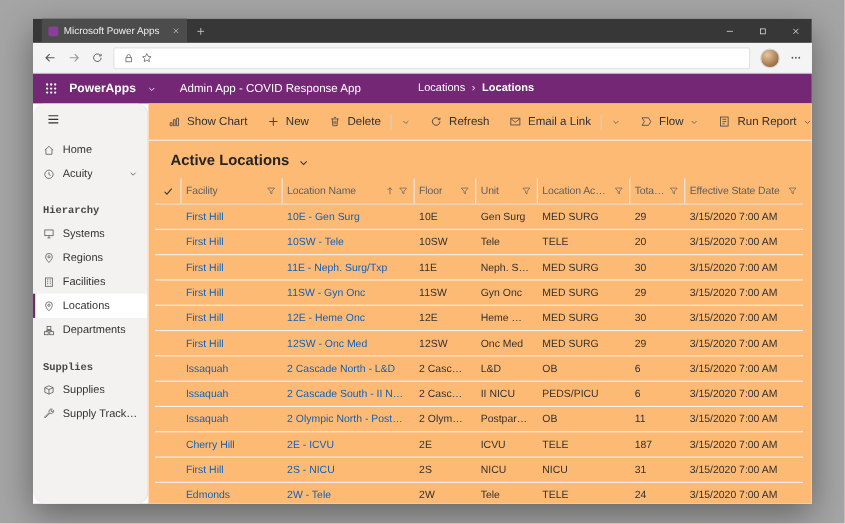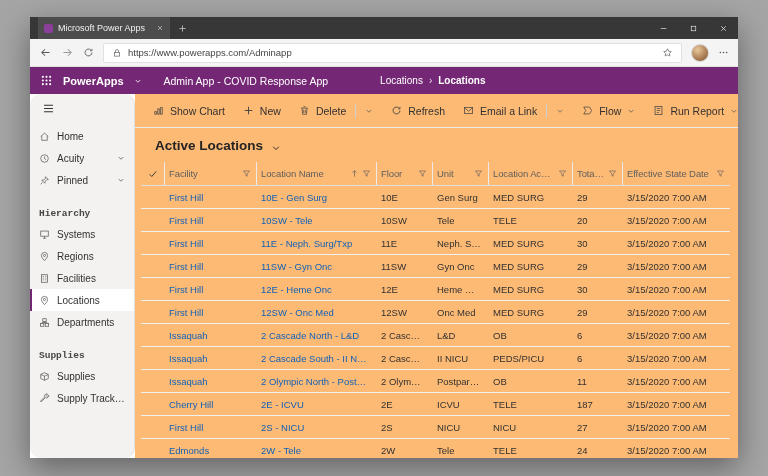--- a/index.html
+++ b/index.html
@@ -149,21 +149,20 @@
             <path d="M13 8a5 5 0 1 1-1.6-3.7M13 2.8v2.7h-2.7" fill="none" stroke="currentColor" stroke-width="1.3"></path>
           </svg>
         </span>
       <div class="urlfield">
         <span class="ic s10 lock">
             <svg viewBox="0 0 16 16">
               <rect x="4" y="7" width="8" height="6" fill="none" stroke="currentColor" stroke-width="1.2"></rect>
               <path d="M5.5 7V5a2.5 2.5 0 0 1 5 0v2" fill="none" stroke="currentColor" stroke-width="1.2"></path>
             </svg>
           </span>
-        <span class="url-text">https://www.powerapps.com/Adminapp</span>
         <span class="ic s11 star">
             <svg viewBox="0 0 16 16">
               <path d="M8 2.5l1.7 3.6 3.8.5-2.8 2.7.7 3.8L8 11.3l-3.4 1.8.7-3.8L2.5 6.6l3.8-.5z" fill="none" stroke="currentColor" stroke-width="1.1"></path>
             </svg>
           </span>
       </div>
       <span class="avatar"></span>
       <span class="ic s11 more">
           <svg viewBox="0 0 16 16" fill="currentColor">
             <circle cx="3.5" cy="8" r="1.2"></circle>
@@ -224,33 +223,20 @@
                   <path d="M8 5v3.2l2.2 1.3" fill="none" stroke="currentColor" stroke-width="1.1"></path>
                 </svg>
               </span>
               <span class="side-label">Acuity</span>
               <span class="ic s8 ml chev">
                 <svg viewBox="0 0 16 16">
                   <path d="M3.5 6l4.5 4.5L12.5 6" fill="none" stroke="currentColor" stroke-width="1.6"></path>
                 </svg>
               </span>
             </div>
-            <div class="side-item">
-              <span class="ic s11">
-                <svg viewBox="0 0 16 16">
-                  <path d="M9.5 2.5l4 4-2.3.5-2 2L8.5 12 4 7.5l3-.3 2-2zM5.2 10.8L2.5 13.5" fill="none" stroke="currentColor" stroke-width="1.1"></path>
-                </svg>
-              </span>
-              <span class="side-label">Pinned</span>
-              <span class="ic s8 ml chev">
-                <svg viewBox="0 0 16 16">
-                  <path d="M3.5 6l4.5 4.5L12.5 6" fill="none" stroke="currentColor" stroke-width="1.6"></path>
-                </svg>
-              </span>
-            </div>
           </nav>
         <div id="side-sections">
             <div class="side-sec">Hierarchy</div>
             <div class="side-item">
               <span class="ic s11">
                 <svg viewBox="0 0 16 16">
                   <rect x="2.5" y="3" width="11" height="7.5" fill="none" stroke="currentColor" stroke-width="1.1"></rect>
                   <path d="M6 13.5h4M8 10.5v3" fill="none" stroke="currentColor" stroke-width="1.1"></path>
                 </svg>
               </span>
@@ -578,21 +564,21 @@
               <div class="g-cell num">187</div>
               <div class="g-cell date">3/15/2020 7:00 AM</div>
             </div>
             <div class="g-row">
               <div class="g-cell g-check"></div>
               <div class="g-cell link">First Hill</div>
               <div class="g-cell link">2S - NICU</div>
               <div class="g-cell">2S</div>
               <div class="g-cell">NICU</div>
               <div class="g-cell">NICU</div>
-              <div class="g-cell num">27</div>
+              <div class="g-cell num">31</div>
               <div class="g-cell date">3/15/2020 7:00 AM</div>
             </div>
             <div class="g-row">
               <div class="g-cell g-check"></div>
               <div class="g-cell link">Edmonds</div>
               <div class="g-cell link">2W - Tele</div>
               <div class="g-cell">2W</div>
               <div class="g-cell">Tele</div>
               <div class="g-cell">TELE</div>
               <div class="g-cell num">24</div>

